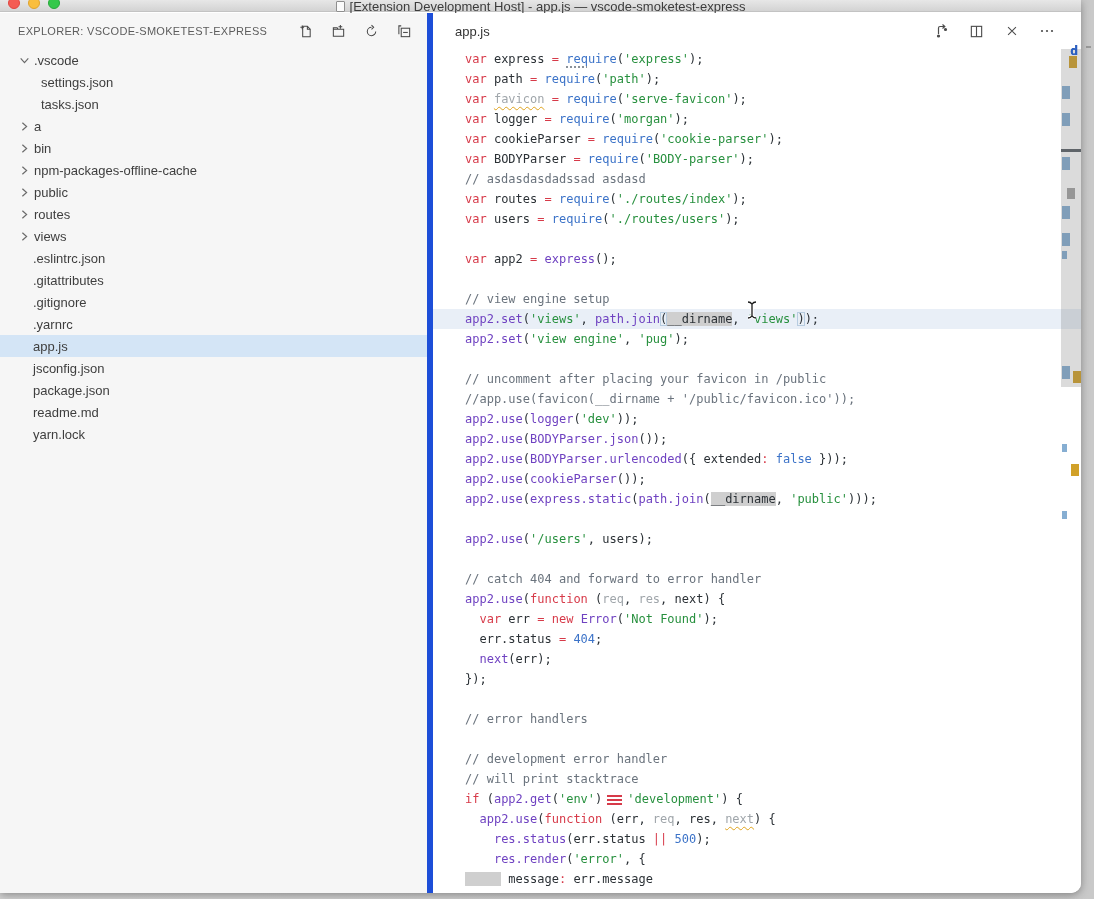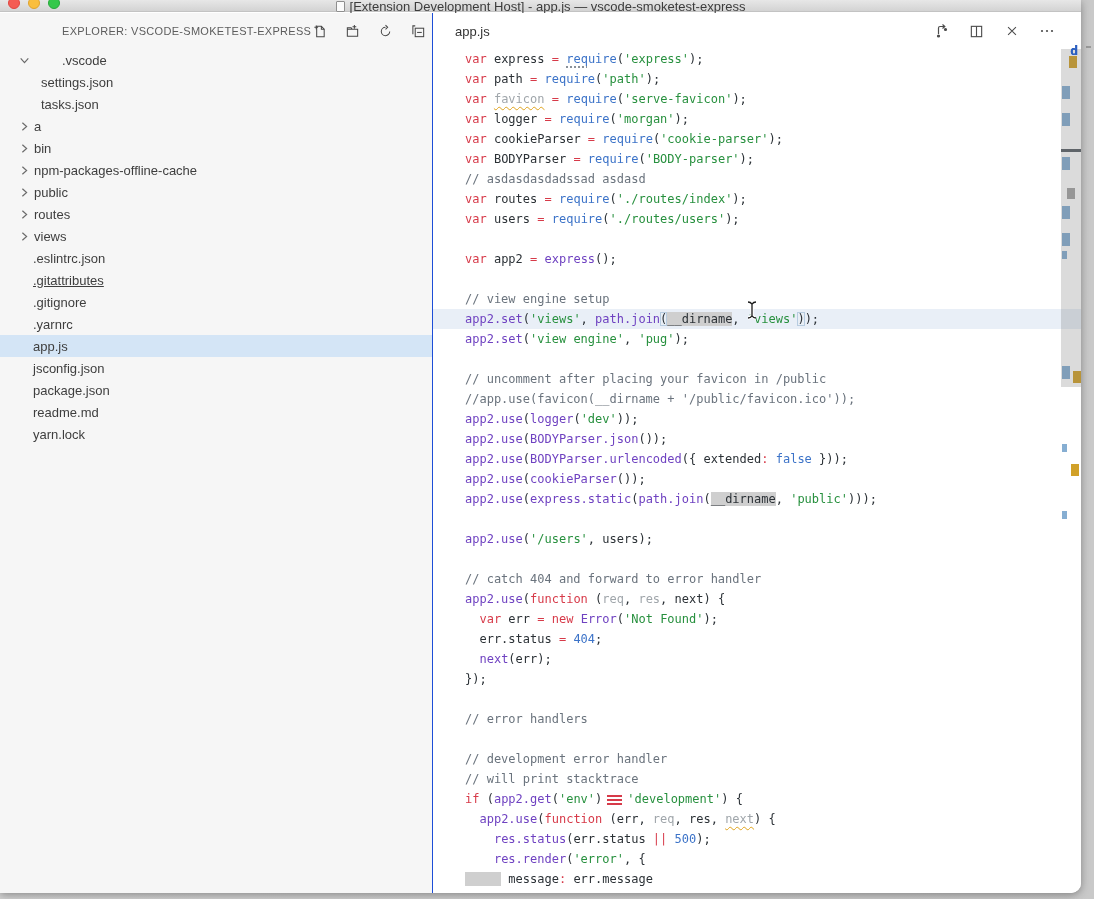--- a/index.html
+++ b/index.html
@@ -22,21 +22,21 @@
   .light.green{ background:#35c84b; border:.5px solid #27a83a;}
   .title-wrap { position:absolute; left:0; right:0; top:0; height:12px; display:flex;
                 justify-content:center; align-items:center; gap:5px; }
   .proxy-icon { width:9px; height:11px; border:1px solid #8f8f8f; border-radius:1px; background:#fbfbfb; margin-top:1px;}
   .title-text { font-size:13px; color:#3c3c3c; line-height:12px; margin-top:2px; white-space:nowrap; }
 
   
   .body-row { position:absolute; top:13px; left:0; right:0; bottom:0; display:flex; }
 
   
-  .sidebar { width:433px; background:#f6f6f6; border-right:1px solid #1d4ed8; position:relative;padding-left:44px; }
+  .sidebar { width:433px; background:#f6f6f6; border-right:6px solid #1d4ed8; position:relative; }
   .side-header { height:36px; display:flex; align-items:center; padding:0 14px 0 18px; }
   .side-title { font-size:11px; color:#5d5d5d; letter-spacing:.3px; flex:1; white-space:nowrap; }
   .side-actions { display:flex; gap:16px; }
   .icon-btn { width:17px; height:17px; display:flex; align-items:center; justify-content:center;
               background:none; border:none; cursor:pointer; padding:0; }
   .icon-btn svg { stroke:#474747; fill:none; stroke-width:1.1; }
 
   .tree { position:absolute; top:36px; left:0; right:0; bottom:0; }
   .tree-row { height:22px; display:flex; align-items:center; font-size:13px; color:#3e3e3e; cursor:pointer; white-space:nowrap; }
   .tree-row.selected { background:#d4e5f6; }
@@ -132,21 +132,21 @@
             <button class="icon-btn" title="Collapse All">
               <svg width="15" height="15" viewBox="0 0 16 16">
                 <rect x="4.5" y="4.5" width="9" height="9"></rect>
                   <path d="M4.5 2 H2 V11"></path>
                   <path d="M6.5 9 h5"></path>
               </svg>
             </button>
           </span>
         </div>
         <div class="tree" id="file-tree">
-            <div class="tree-row" style="padding-left: 18px; gap: 28px;">
+            <div class="tree-row" style="padding-left: 18px;">
               <span class="chev open">
                 <svg width="11" height="11" viewBox="0 0 13 13">
                   <path d="M4 2 L9 6.5 L4 11"></path>
                 </svg>
               </span>
               <span class="lbl">.vscode</span>
             </div>
             <div class="tree-row" style="padding-left: 41px;">
               <span class="lbl">settings.json</span>
             </div>
@@ -197,21 +197,21 @@
               <span class="chev">
                 <svg width="11" height="11" viewBox="0 0 13 13">
                   <path d="M4 2 L9 6.5 L4 11"></path>
                 </svg>
               </span>
               <span class="lbl">views</span>
             </div>
             <div class="tree-row" style="padding-left: 33px;">
               <span class="lbl">.eslintrc.json</span>
             </div>
-            <div class="tree-row" style="padding-left: 33px; text-decoration: underline;">
+            <div class="tree-row" style="padding-left: 33px;">
               <span class="lbl">.gitattributes</span>
             </div>
             <div class="tree-row" style="padding-left: 33px; text-align: right;">
               <span class="lbl">.gitignore</span>
             </div>
             <div class="tree-row" style="padding-left: 33px;">
               <span class="lbl">.yarnrc</span>
             </div>
             <div class="tree-row selected" style="padding-left: 33px;">
               <span class="lbl">app.js</span>

